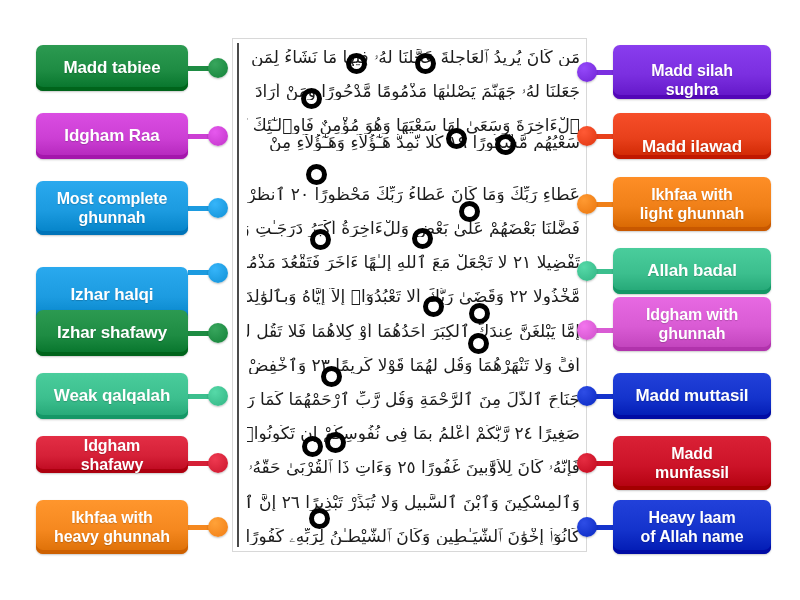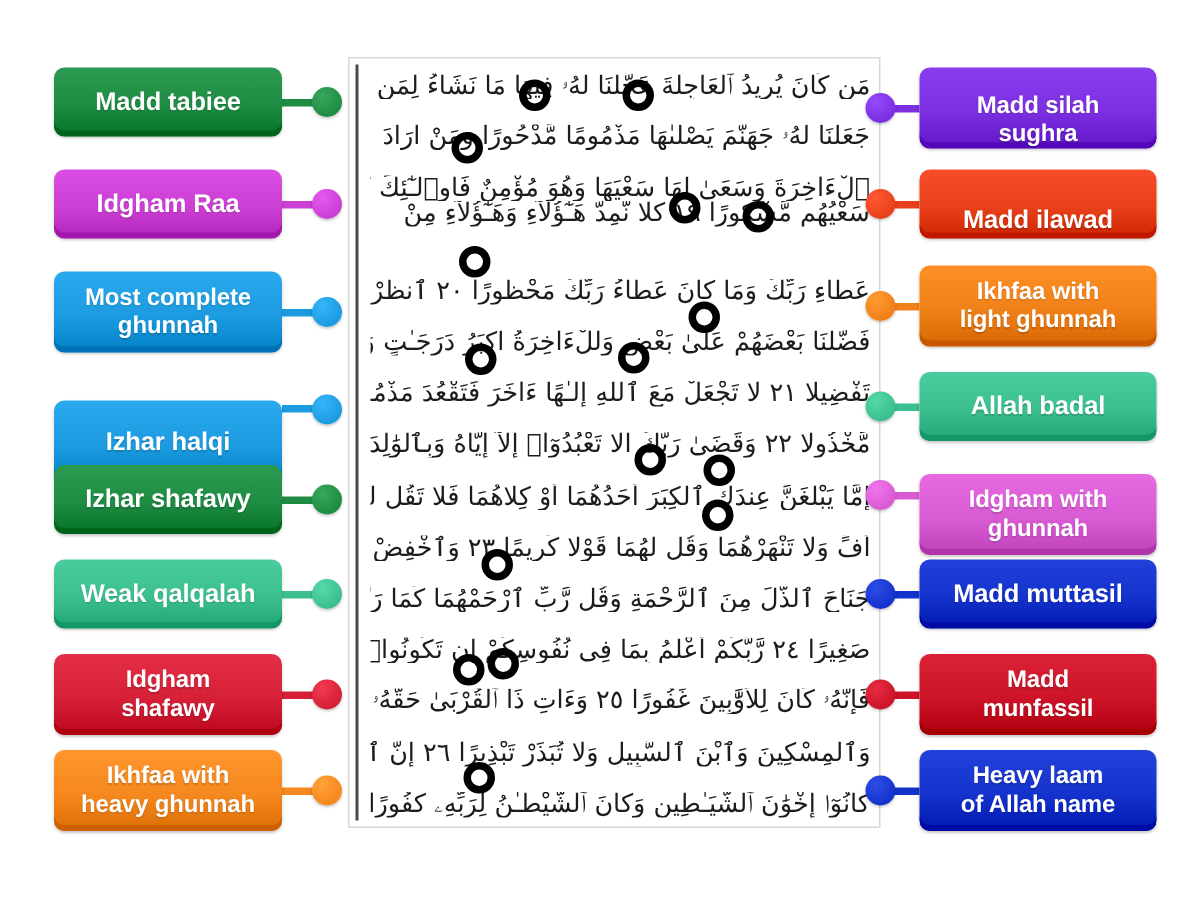--- a/index.html
+++ b/index.html
@@ -192,21 +192,21 @@
         <div class="conn-line" style="left: 0px; width: 28px; background: rgb(30, 140, 67);"></div>
         <div class="conn-knob" style="left: 20px; background: radial-gradient(circle at 35% 30%, rgb(56, 166, 93), rgb(30, 140, 67) 70%);"></div>
       </div>
       <div class="label-box" style="left: 36px; width: 152px; top: 373px; height: 46px; background: linear-gradient(rgb(74, 205, 156) 0%, rgb(60, 191, 142) 55%, rgb(34, 165, 116) 100%); box-shadow: rgb(20, 151, 102) 0px -4px 0px inset, rgba(0, 0, 0, 0.22) 0px 1px 2px;">
         <span class="txt">Weak qalqalah</span>
       </div>
       <div class="connector" style="top: 373px; height: 46px; left: 188px; width: 40px;">
         <div class="conn-line" style="left: 0px; width: 28px; background: rgb(60, 191, 142);"></div>
         <div class="conn-knob" style="left: 20px; background: radial-gradient(circle at 35% 30%, rgb(86, 217, 168), rgb(60, 191, 142) 70%);"></div>
       </div>
-      <div class="label-box" style="left: 36px; width: 152px; top: 436px; height: 54px; background: linear-gradient(rgb(227, 46, 69) 0%, rgb(213, 32, 55) 55%, rgb(187, 6, 29) 100%); box-shadow: rgb(173, 0, 15) 0px -4px 0px inset, rgba(0, 0, 0, 0.22) 0px 1px 2px; font-size: 16px;">
+      <div class="label-box" style="left: 36px; width: 152px; top: 436px; height: 37px; background: linear-gradient(rgb(227, 46, 69) 0%, rgb(213, 32, 55) 55%, rgb(187, 6, 29) 100%); box-shadow: rgb(173, 0, 15) 0px -4px 0px inset, rgba(0, 0, 0, 0.22) 0px 1px 2px; font-size: 16px;">
         <span class="txt" style="line-height: 19px;">Idgham
 shafawy</span>
       </div>
       <div class="connector" style="top: 436px; height: 54px; left: 188px; width: 40px;">
         <div class="conn-line" style="left: 0px; width: 28px; background: rgb(213, 32, 55);"></div>
         <div class="conn-knob" style="left: 20px; background: radial-gradient(circle at 35% 30%, rgb(239, 58, 81), rgb(213, 32, 55) 70%);"></div>
       </div>
       <div class="label-box" style="left: 36px; width: 152px; top: 500px; height: 54px; background: linear-gradient(rgb(255, 150, 45) 0%, rgb(245, 136, 31) 55%, rgb(219, 110, 5) 100%); box-shadow: rgb(205, 96, 0) 0px -4px 0px inset, rgba(0, 0, 0, 0.22) 0px 1px 2px; font-size: 16px;">
         <span class="txt" style="line-height: 19px;">Ikhfaa with
 heavy ghunnah</span>
@@ -241,21 +241,21 @@
         <div class="conn-line" style="left: 8px; width: 28px; background: rgb(240, 128, 24);"></div>
         <div class="conn-knob" style="left: 0px; background: radial-gradient(circle at 35% 30%, rgb(255, 154, 50), rgb(240, 128, 24) 70%);"></div>
       </div>
       <div class="label-box" style="left: 613px; width: 158px; top: 248px; height: 46px; background: linear-gradient(rgb(74, 205, 156) 0%, rgb(60, 191, 142) 55%, rgb(34, 165, 116) 100%); box-shadow: rgb(20, 151, 102) 0px -4px 0px inset, rgba(0, 0, 0, 0.22) 0px 1px 2px;">
         <span class="txt">Allah badal</span>
       </div>
       <div class="connector" style="top: 248px; height: 46px; left: 577px; width: 36px;">
         <div class="conn-line" style="left: 8px; width: 28px; background: rgb(60, 191, 142);"></div>
         <div class="conn-knob" style="left: 0px; background: radial-gradient(circle at 35% 30%, rgb(86, 217, 168), rgb(60, 191, 142) 70%);"></div>
       </div>
-      <div class="label-box" style="left: 613px; width: 158px; top: 316px; height: 54px; background: linear-gradient(rgb(231, 105, 226) 0%, rgb(217, 91, 212) 55%, rgb(191, 65, 186) 100%); box-shadow: rgb(177, 51, 172) 0px -4px 0px inset, rgba(0, 0, 0, 0.22) 0px 1px 2px; font-size: 16px;">
+      <div class="label-box" style="left: 613px; width: 158px; top: 297px; height: 54px; background: linear-gradient(rgb(231, 105, 226) 0%, rgb(217, 91, 212) 55%, rgb(191, 65, 186) 100%); box-shadow: rgb(177, 51, 172) 0px -4px 0px inset, rgba(0, 0, 0, 0.22) 0px 1px 2px; font-size: 16px;">
         <span class="txt" style="line-height: 19px;">Idgham with
 ghunnah</span>
       </div>
       <div class="connector" style="top: 303px; height: 54px; left: 577px; width: 36px;">
         <div class="conn-line" style="left: 8px; width: 28px; background: rgb(217, 91, 212);"></div>
         <div class="conn-knob" style="left: 0px; background: radial-gradient(circle at 35% 30%, rgb(243, 117, 238), rgb(217, 91, 212) 70%);"></div>
       </div>
       <div class="label-box" style="left: 613px; width: 158px; top: 373px; height: 46px; background: linear-gradient(rgb(34, 65, 218) 0%, rgb(20, 51, 204) 55%, rgb(0, 25, 178) 100%); box-shadow: rgb(0, 11, 164) 0px -4px 0px inset, rgba(0, 0, 0, 0.22) 0px 1px 2px;">
         <span class="txt">Madd muttasil</span>
       </div>

